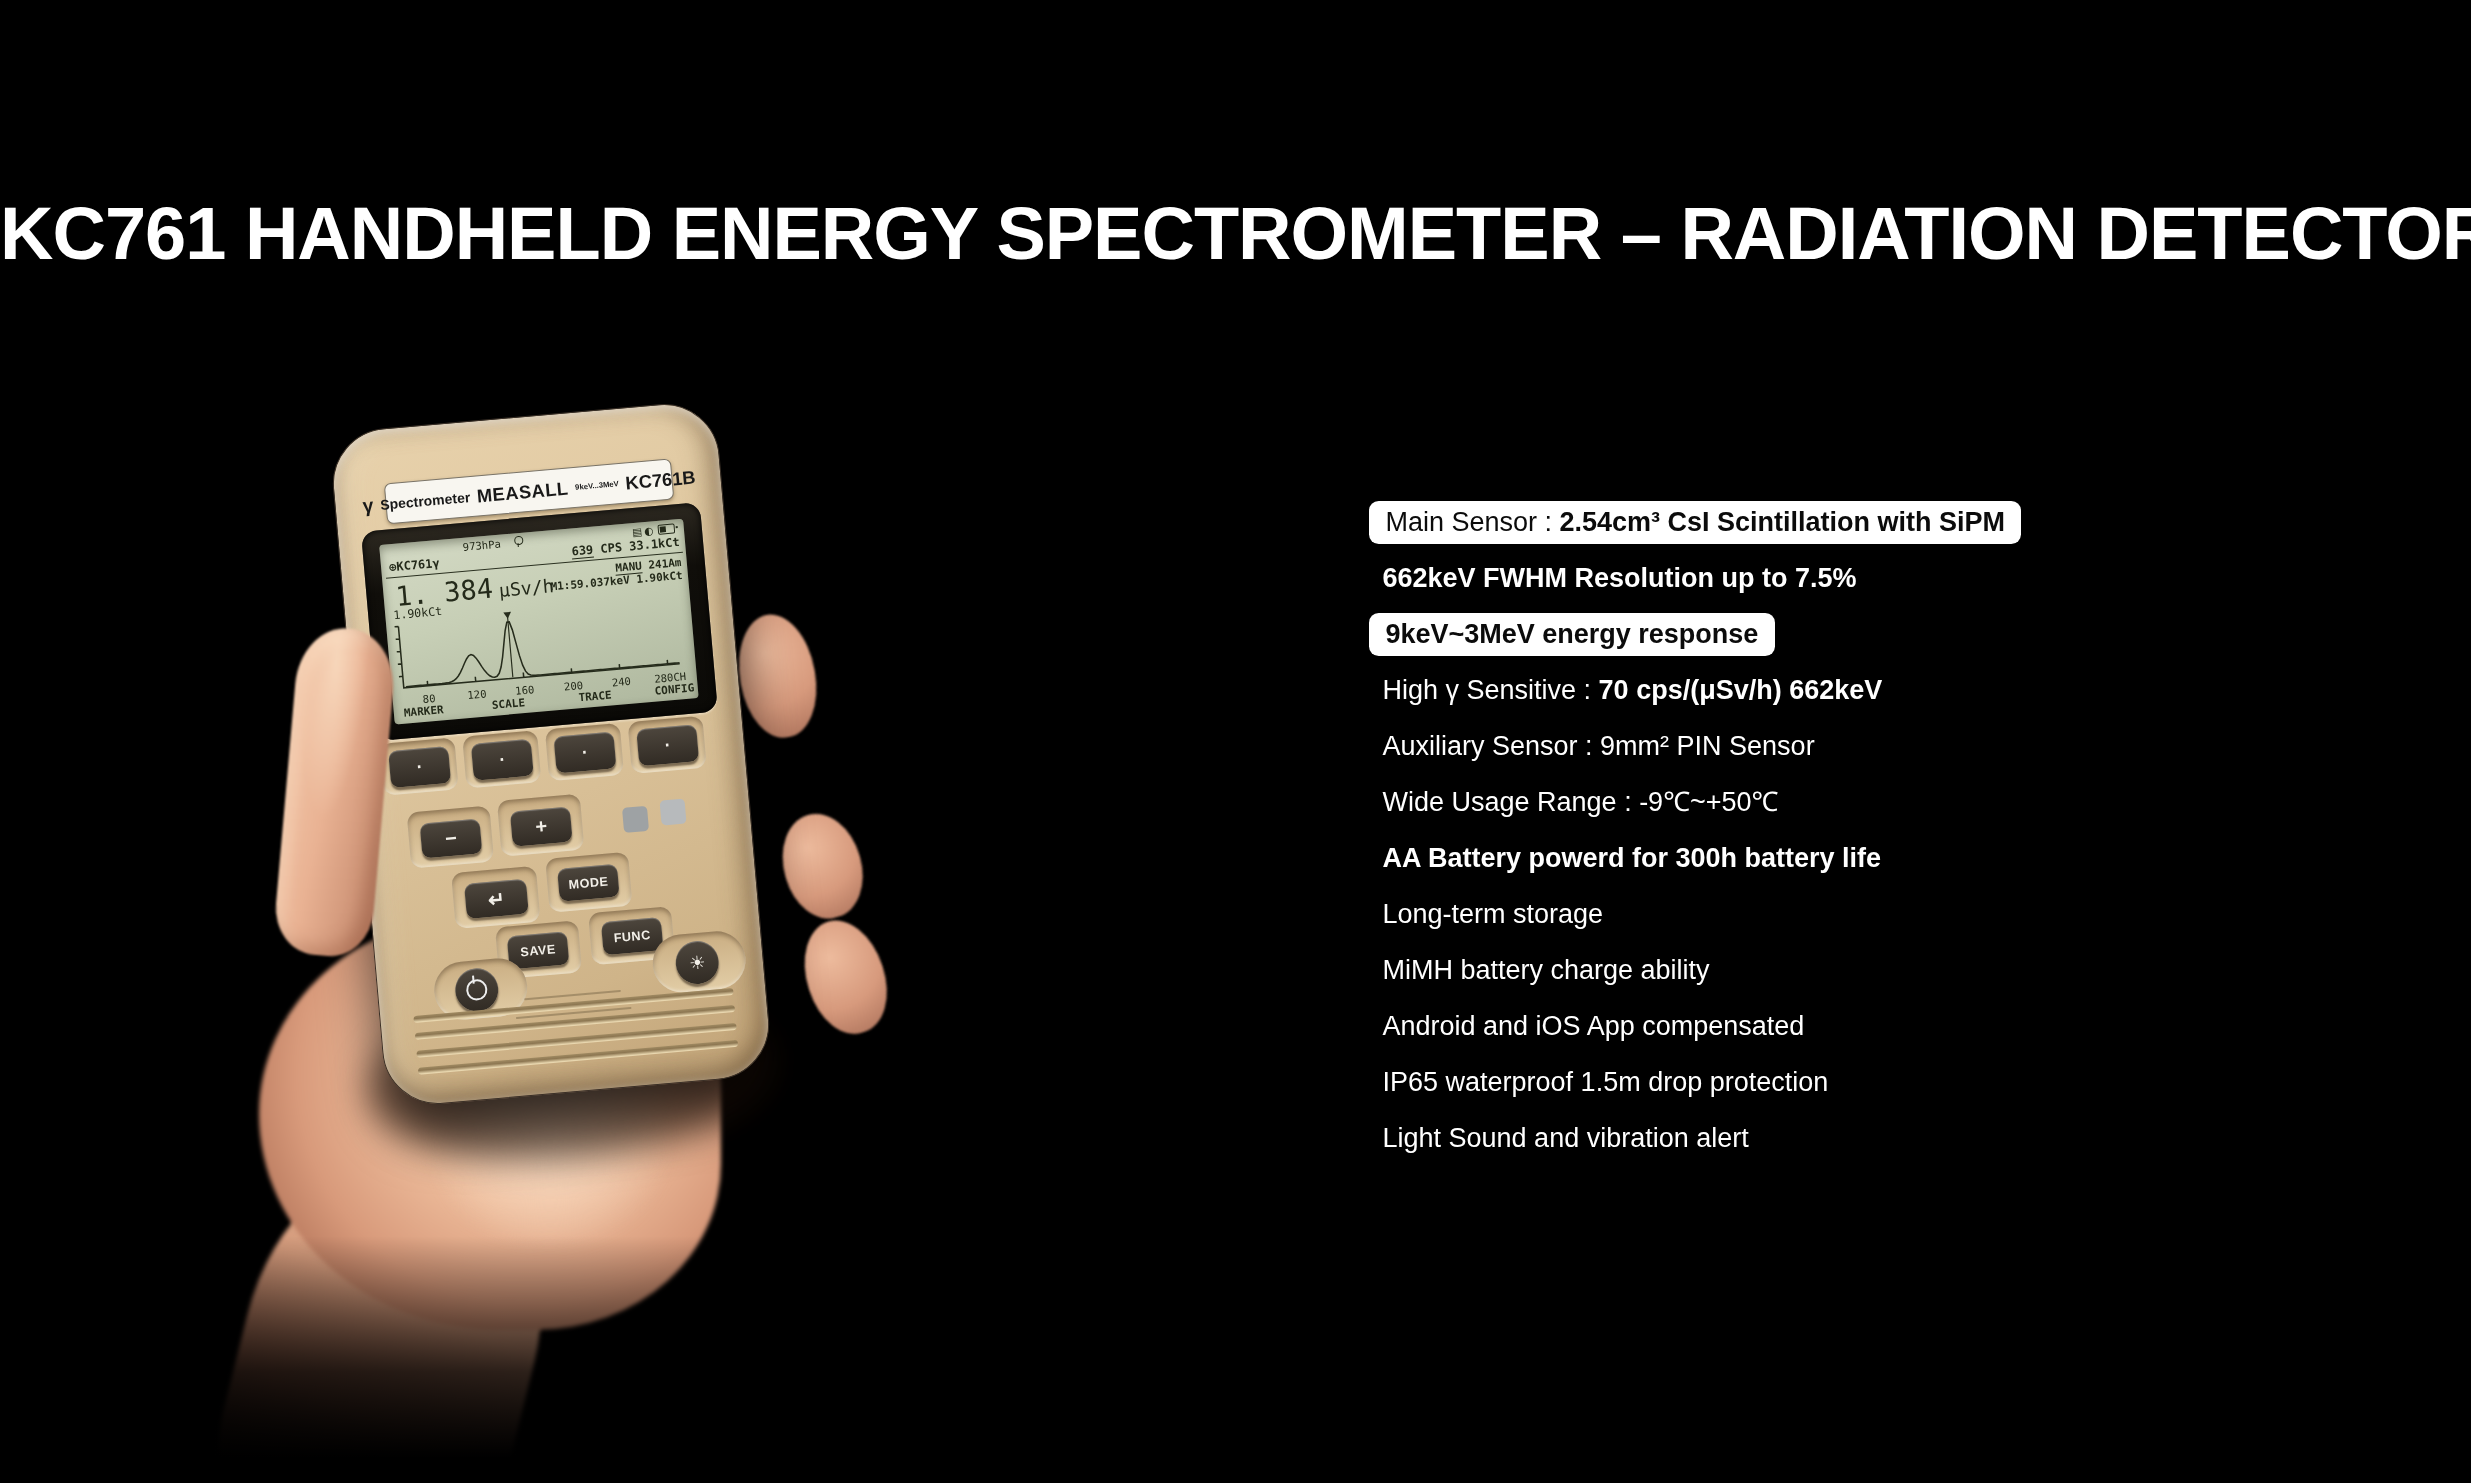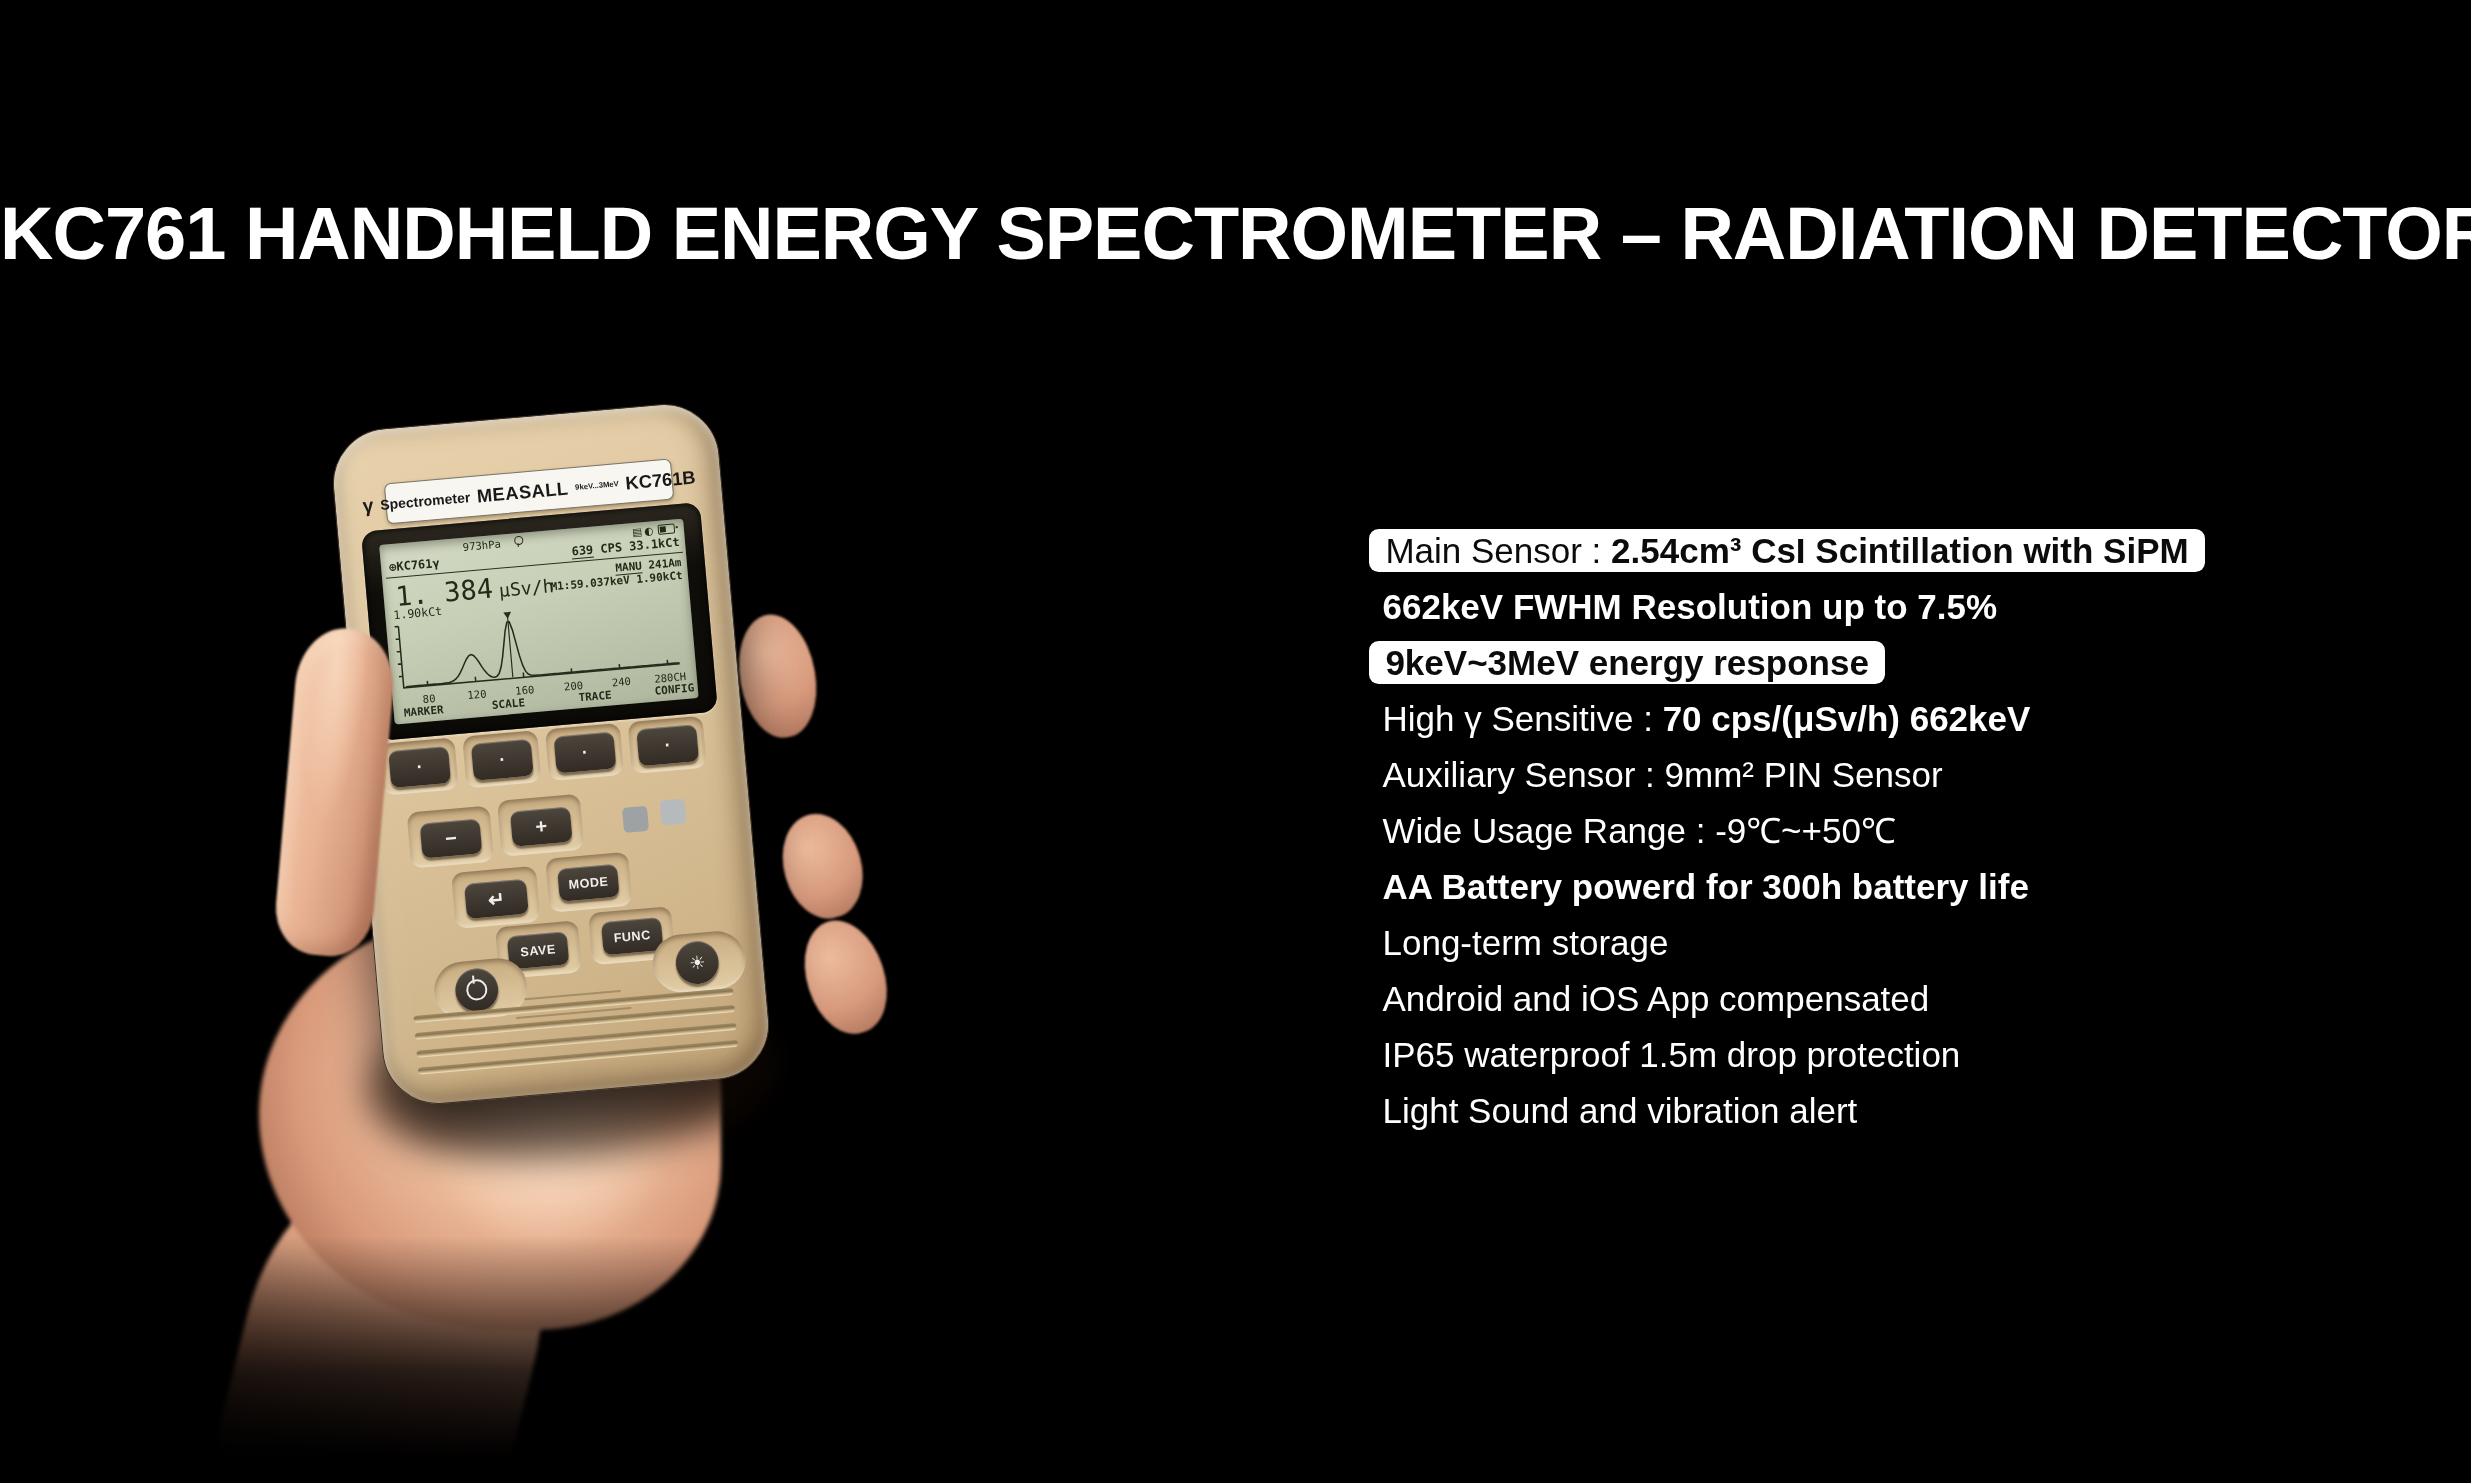--- a/index.html
+++ b/index.html
@@ -4,21 +4,21 @@
 <style>
   html,body{margin:0;padding:0;background:#000;}
   .stage{position:relative;width:2472px;height:1483px;background:#000;overflow:hidden;
          font-family:"Liberation Sans", sans-serif;padding-left:16px;}
 
   
   .title{position:absolute;top:141px;left:0;width:2472px;text-align:center;
          font-weight:700;font-size:74px;letter-spacing:-1px;color:#fff;white-space:nowrap;z-index:60;}
 
   
-  .specs{position:absolute;left:1369px;top:522px;z-index:60;font-size:35px;color:#fff;}
+  .specs{position:absolute;left:1369px;top:494px;z-index:60;font-size:27px;color:#fff;}
   .spec-row{height:56px;display:flex;align-items:center;}
   .chip{display:inline-flex;align-items:center;white-space:pre;line-height:1;}
   .chip.plain{padding-left:13.5px;}
   .chip.pill{background:#fff;color:#0b0b0b;border-radius:9.7px;padding:0 16.4px;height:43px;}
   .chip.outline{border:1.9px solid #f0f0f0;border-radius:7.7px;padding:0 13.5px;height:44px;box-sizing:border-box;background:rgba(0,0,0,.25);}
   .w-reg{font-weight:400;} .w-bold{font-weight:700;}
 
   
   .forearm{position:absolute;left:239px;top:1163px;width:290px;height:406px;z-index:19;
     transform:rotate(14deg);border-radius:46% 40% 30% 30%;filter:blur(1.9px);
@@ -245,20 +245,23 @@
     <div class="spec-row">
         <span class="chip plain"><span class="w-reg">Wide Usage Range : -9℃~+50℃</span></span>
       </div>
     <div class="spec-row">
         <span class="chip plain"><span class="w-bold">AA Battery powerd for 300h battery life</span></span>
       </div>
     <div class="spec-row">
         <span class="chip plain"><span class="w-reg">Long-term storage</span></span>
       </div>
     <div class="spec-row">
+        <span class="chip plain"><span class="w-reg">MiMH battery charge ability</span></span>
+      </div>
+    <div class="spec-row">
         <span class="chip plain"><span class="w-reg">Android and iOS App compensated</span></span>
       </div>
     <div class="spec-row">
         <span class="chip plain"><span class="w-reg">IP65 waterproof 1.5m drop protection</span></span>
       </div>
     <div class="spec-row">
         <span class="chip plain"><span class="w-reg">Light Sound and vibration alert</span></span>
       </div>
   </div>
 </div>

